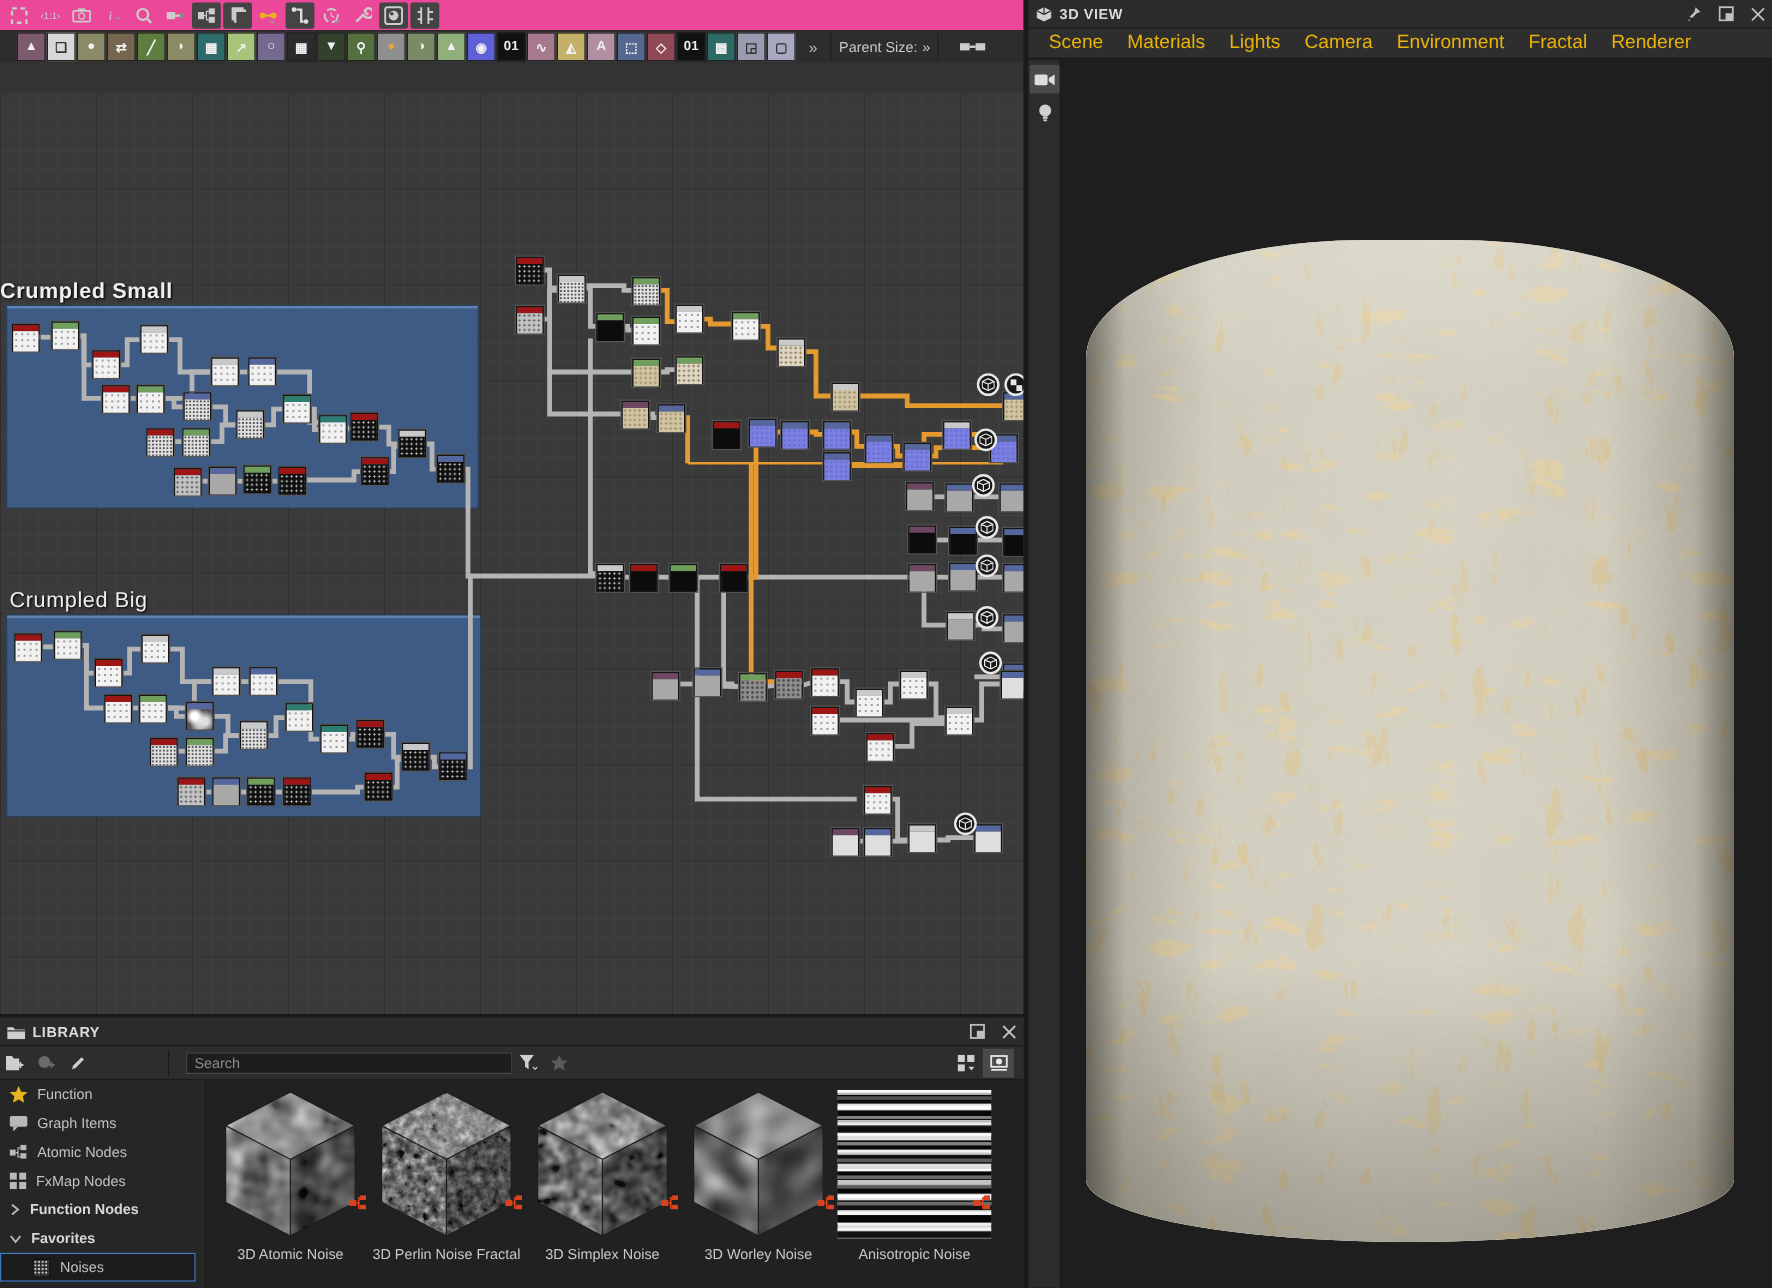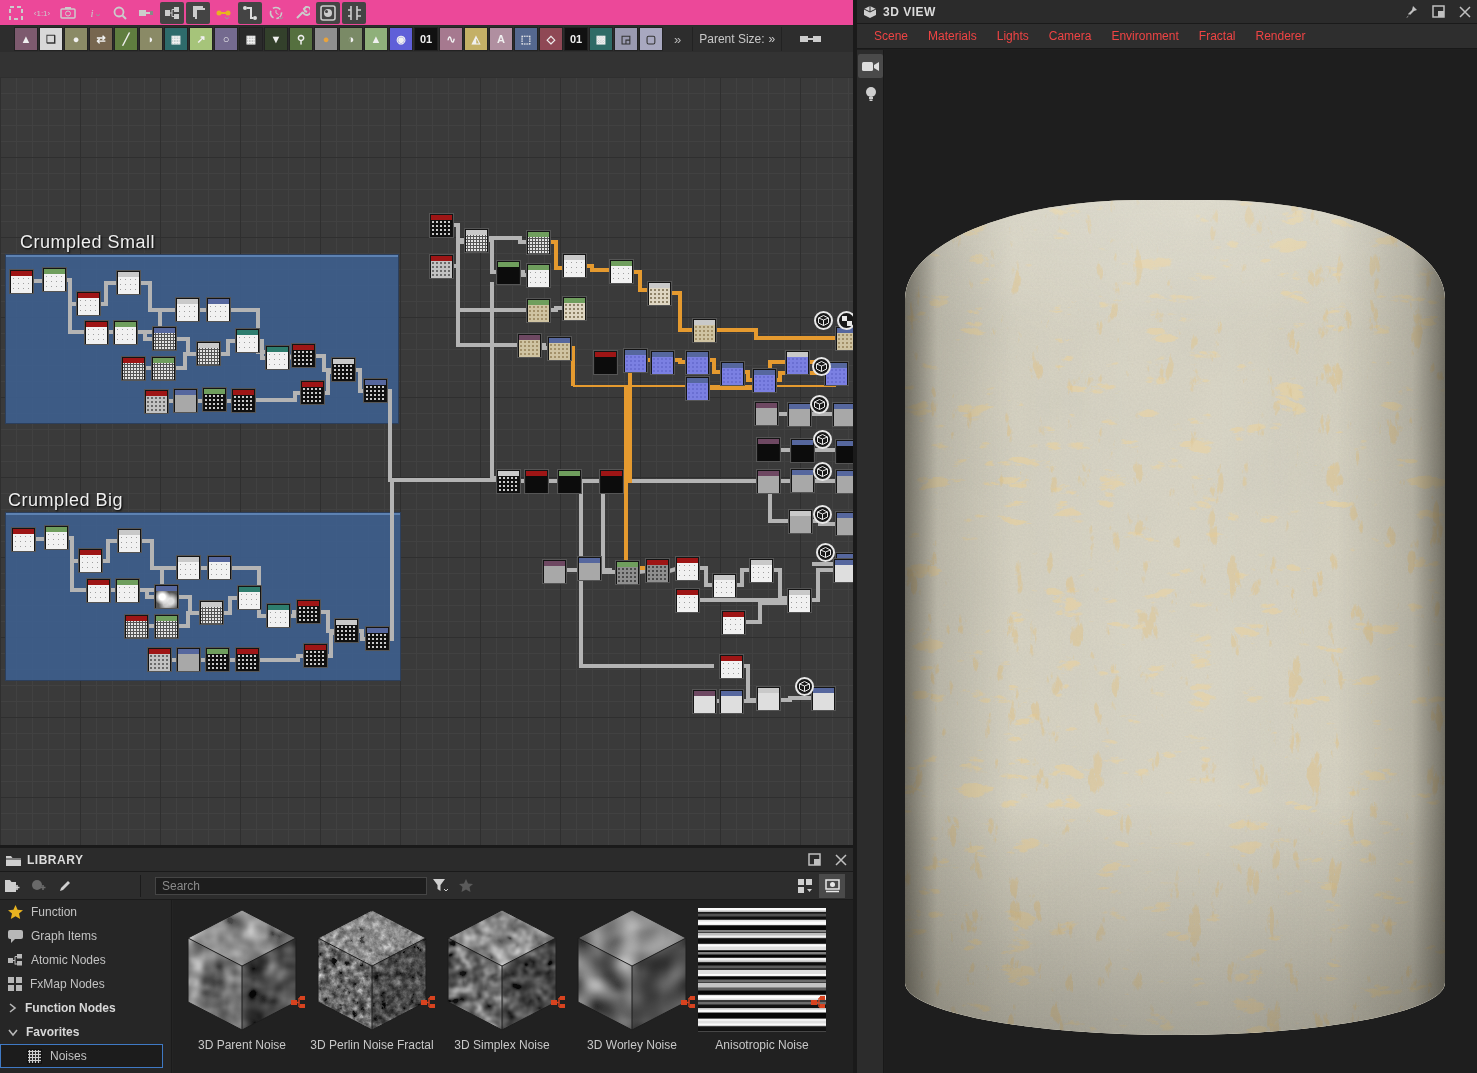--- a/index.html
+++ b/index.html
@@ -53,21 +53,21 @@
            border:2px solid #e8e8e8; display:flex; align-items:center; justify-content:center; }
   #wires { position:absolute; left:0; top:0; }
 
   
   #vsplit { position:absolute; left:853px; top:0; width:4px; height:1073px; background:#1a1a1a; }
   #hsplit { position:absolute; left:0; top:845px; width:853px; height:3px; background:#1a1a1a; }
 
   
   #view3d { position:absolute; left:857px; top:0; width:620px; height:1073px; background:#1f1f1f; }
   #v3menu { height:25px; background:#2e2e2e; display:flex; align-items:center; gap:2px; padding-left:8px; border-bottom:1px solid #191919;}
-  .menu-item { color:#ef4444; font-size:12px; padding:3px 9px; cursor:default; }
+  .menu-item { color:#eab308; font-size:16px; padding:3px 9px; cursor:default; }
   #v3strip { position:absolute; left:0; top:50px; width:27px; height:1023px; background:#2c2c2c; border-right:1px solid #191919; }
   .strip-icon { width:25px; height:24px; margin:4px 1px; display:flex; align-items:center; justify-content:center; border-radius:2px;}
   .strip-icon.on { background:#4a4a4a; }
   #v3viewport { position:absolute; left:28px; top:50px; width:592px; height:1023px; background:#1e1e1e; overflow:hidden;}
   #cylinder { position:absolute; left:20px; top:150px; width:540px; height:835px;
               border-radius:260px 260px 300px 300px / 110px 110px 58px 58px; overflow:hidden;
               background:#d7d3c4; }
   #cyl-shade { position:absolute; inset:0; border-radius:inherit;
     background:
       linear-gradient(90deg, rgba(35,33,26,.55) 0%, rgba(35,33,26,.15) 6%, rgba(255,255,248,0) 20%,
@@ -228,21 +228,21 @@
       <div class="t1icon" style="margin-left: 16px;">
         <svg width="24" height="12">
           <rect x="1" y="3" width="8" height="6" fill="#ccc"></rect>
           <rect x="14" y="3" width="8" height="6" fill="#ccc"></rect>
           <path d="M9 6 h5" stroke="#ccc" stroke-width="2"></path>
         </svg>
       </div>
     </div>
   <div id="gcanvas">
       <div class="gframe" style="left: 6px; top: 178px; width: 392px; height: 168px;"></div>
-      <div class="gframe-label" style="left: 20px; top: 155px;">Crumpled Small</div>
+      <div class="gframe-label" style="left: 0; top: 155px; font-weight: bold;">Crumpled Small</div>
       <div class="gframe" style="left: 6px; top: 436px; width: 394px; height: 167px;"></div>
       <div class="gframe-label" style="left: 8px; top: 413px;">Crumpled Big</div>
       <svg width="853" height="768" id="wires">
         <polyline points="32,204 43,204" fill="none" stroke="#b4b4b4" stroke-width="4"></polyline>
         <polyline points="66,203 70,203 70,227 77,227" fill="none" stroke="#b4b4b4" stroke-width="4"></polyline>
         <polyline points="100,227 106,227 106,206 117,206" fill="none" stroke="#b4b4b4" stroke-width="4"></polyline>
         <polyline points="66,203 70,203 70,255 85,255" fill="none" stroke="#b4b4b4" stroke-width="4"></polyline>
         <polyline points="108,255 114,255" fill="none" stroke="#b4b4b4" stroke-width="4"></polyline>
         <polyline points="140,206 150,206 150,233 176,233" fill="none" stroke="#b4b4b4" stroke-width="4"></polyline>
         <polyline points="137,255 160,255 160,233 176,233" fill="none" stroke="#b4b4b4" stroke-width="4"></polyline>
@@ -1030,21 +1030,21 @@
       <path d="M56 58 L110 30 V94 L56 122 Z" fill="#000" opacity="0.3"></path>
       <path d="M56 2 L110 30 V94 L56 122 L2 94 V30 Z M56 58 L2 30 M56 58 L110 30 M56 58 V122" fill="none" stroke="#1d1d1d" stroke-width="1"></path>
     </svg>
           <svg class="share-ico" width="14" height="12">
             <rect x="0" y="4" width="6" height="5" fill="#d8431f"></rect>
             <rect x="9" y="0" width="5" height="4" fill="#d8431f"></rect>
             <rect x="9" y="8" width="5" height="4" fill="#d8431f"></rect>
             <path d="M6 6.5 h2 M8 2 v9 M8 2 h1 M8 11 h1" stroke="#d8431f" stroke-width="1.4"></path>
           </svg>
         </div>
-        <div class="lib-label">3D Parent Noise</div>
+        <div class="lib-label">3D Atomic Noise</div>
       </div>
       <div class="lib-item" style="left: 134px; top: 6px; height: 186px;">
         <div style="position:relative;height:128px;display:flex;align-items:center;justify-content:center;">
           <svg width="112" height="124" viewBox="0 0 112 124">
       <defs>
               <filter id="lf1" x="-10%" y="-10%" width="120%" height="120%">
         <feTurbulence type="fractalNoise" baseFrequency="0.14" numOctaves="5" seed="8" result="t"></feTurbulence>
         <feColorMatrix in="t" type="saturate" values="0"></feColorMatrix>
         <feComponentTransfer>
                   <feFuncR type="linear" slope="2.4" intercept="-0.7"></feFuncR>

